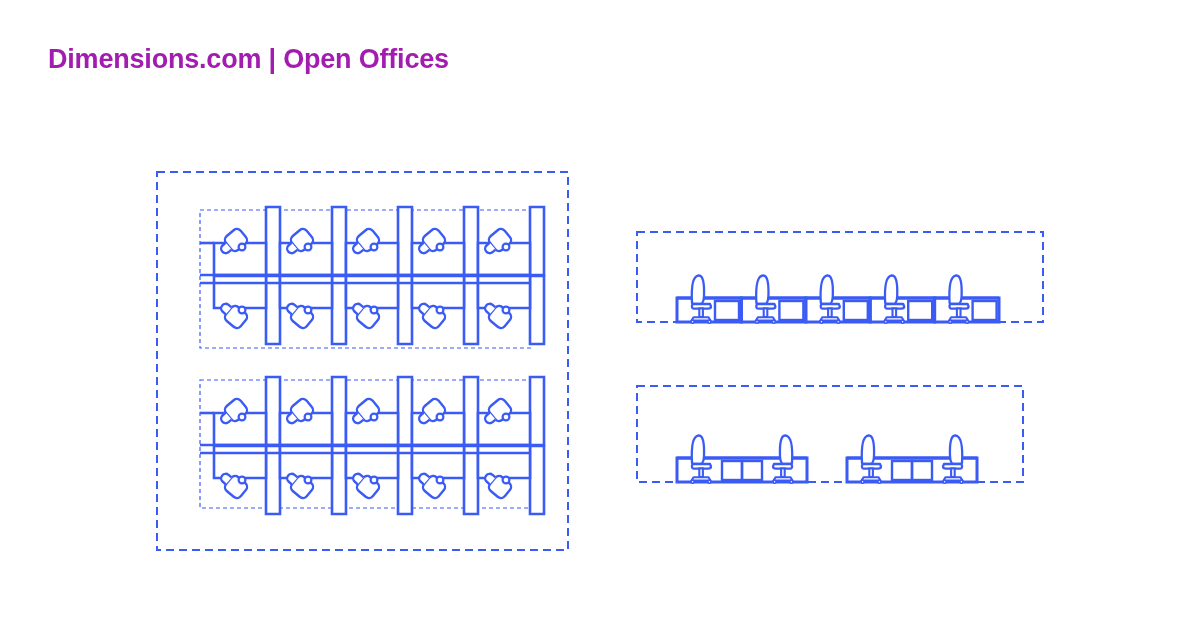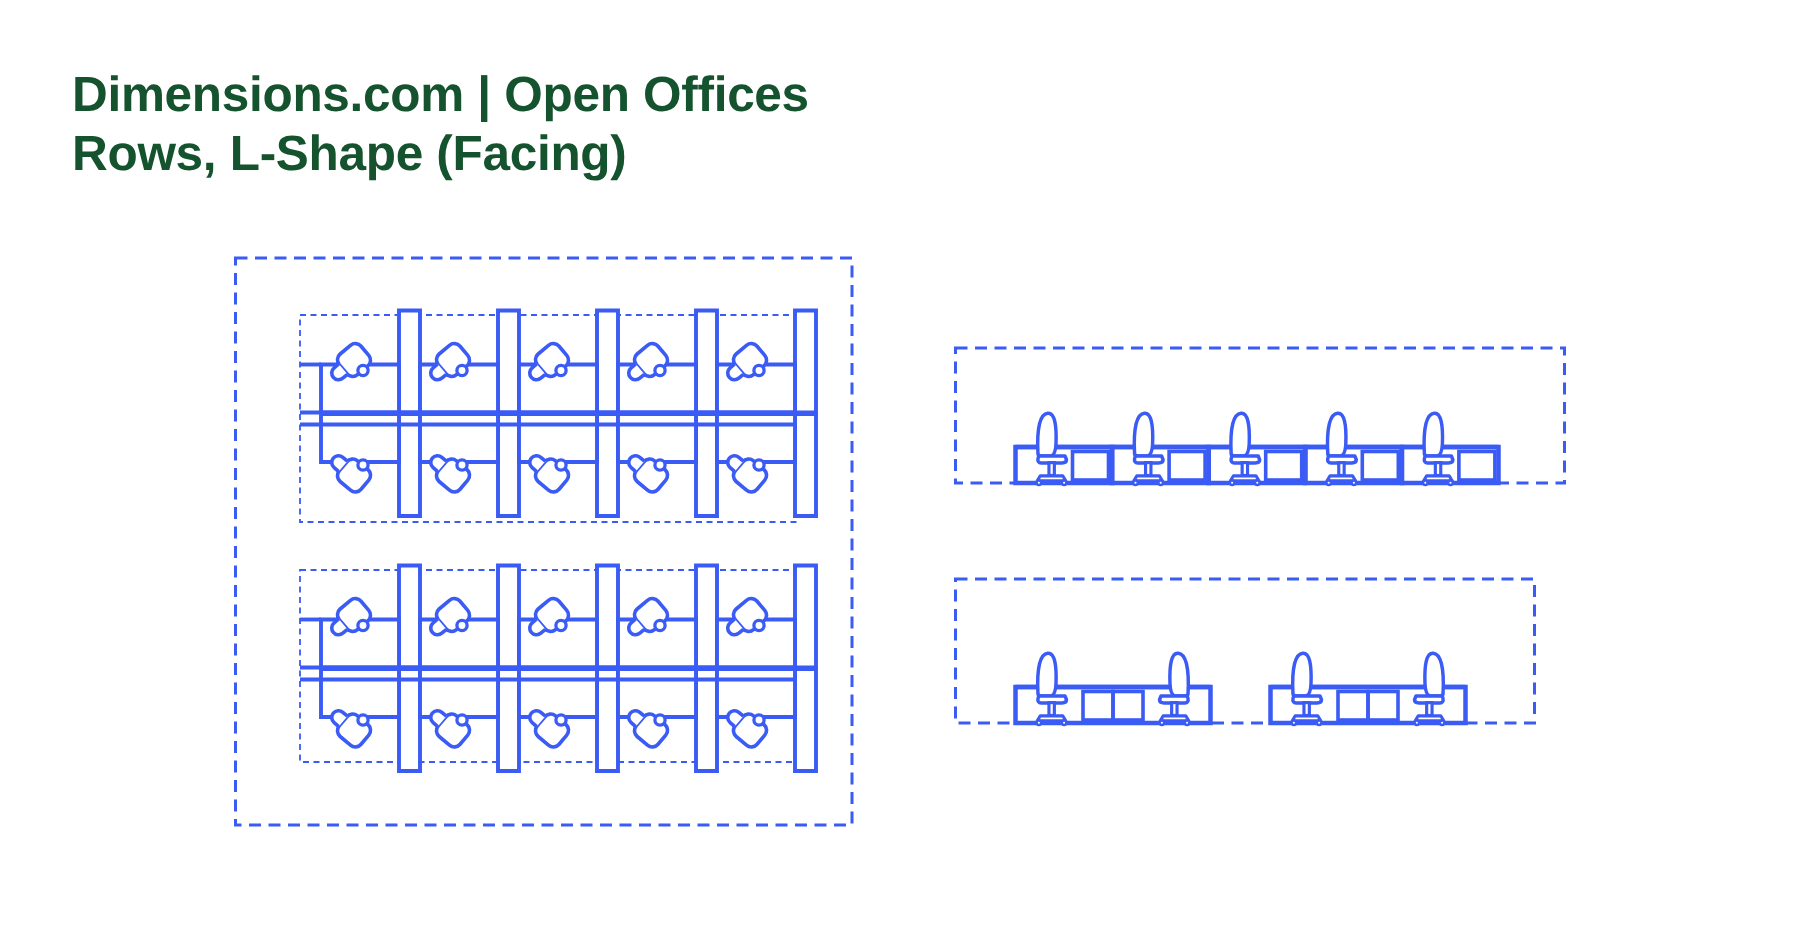--- a/index.html
+++ b/index.html
@@ -24,41 +24,40 @@
     position: absolute;
     left: 48px;
     top: 44px;
     width: 700px;
     line-height: 1.17;
     letter-spacing: -0.2px;
   }
   .title-line {
     font-family: "Liberation Sans", sans-serif;
     font-weight: bold;
-    font-size: 33px;
-    color: #14532d;
+    font-size: 27px;
+    color: #a21caf;
     white-space: nowrap;
     display: block;
   }
   #drawing-canvas {
     position: absolute;
     left: 0;
     top: 0;
     width: 1200px;
     height: 630px;
   }
 </style>
 </head>
 <body>
 
 <div id="page">
 
   <div id="title-block">
     <span class="title-line">Dimensions.com | Open Offices</span>
-    <span class="title-line">Rows, L-Shape (Facing)</span>
   </div>
 
   <svg id="drawing-canvas" viewBox="0 0 1200 630" width="1200" height="630" xmlns="http://www.w3.org/2000/svg">
 
     <defs>
 
       <g id="chair-plan">
 
         <g transform="rotate(-40)">
           <rect x="-9.5" y="-9" width="19" height="18" rx="5" ry="5" fill="#ffffff" stroke="#3B5BF5" stroke-width="2.4"></rect>

